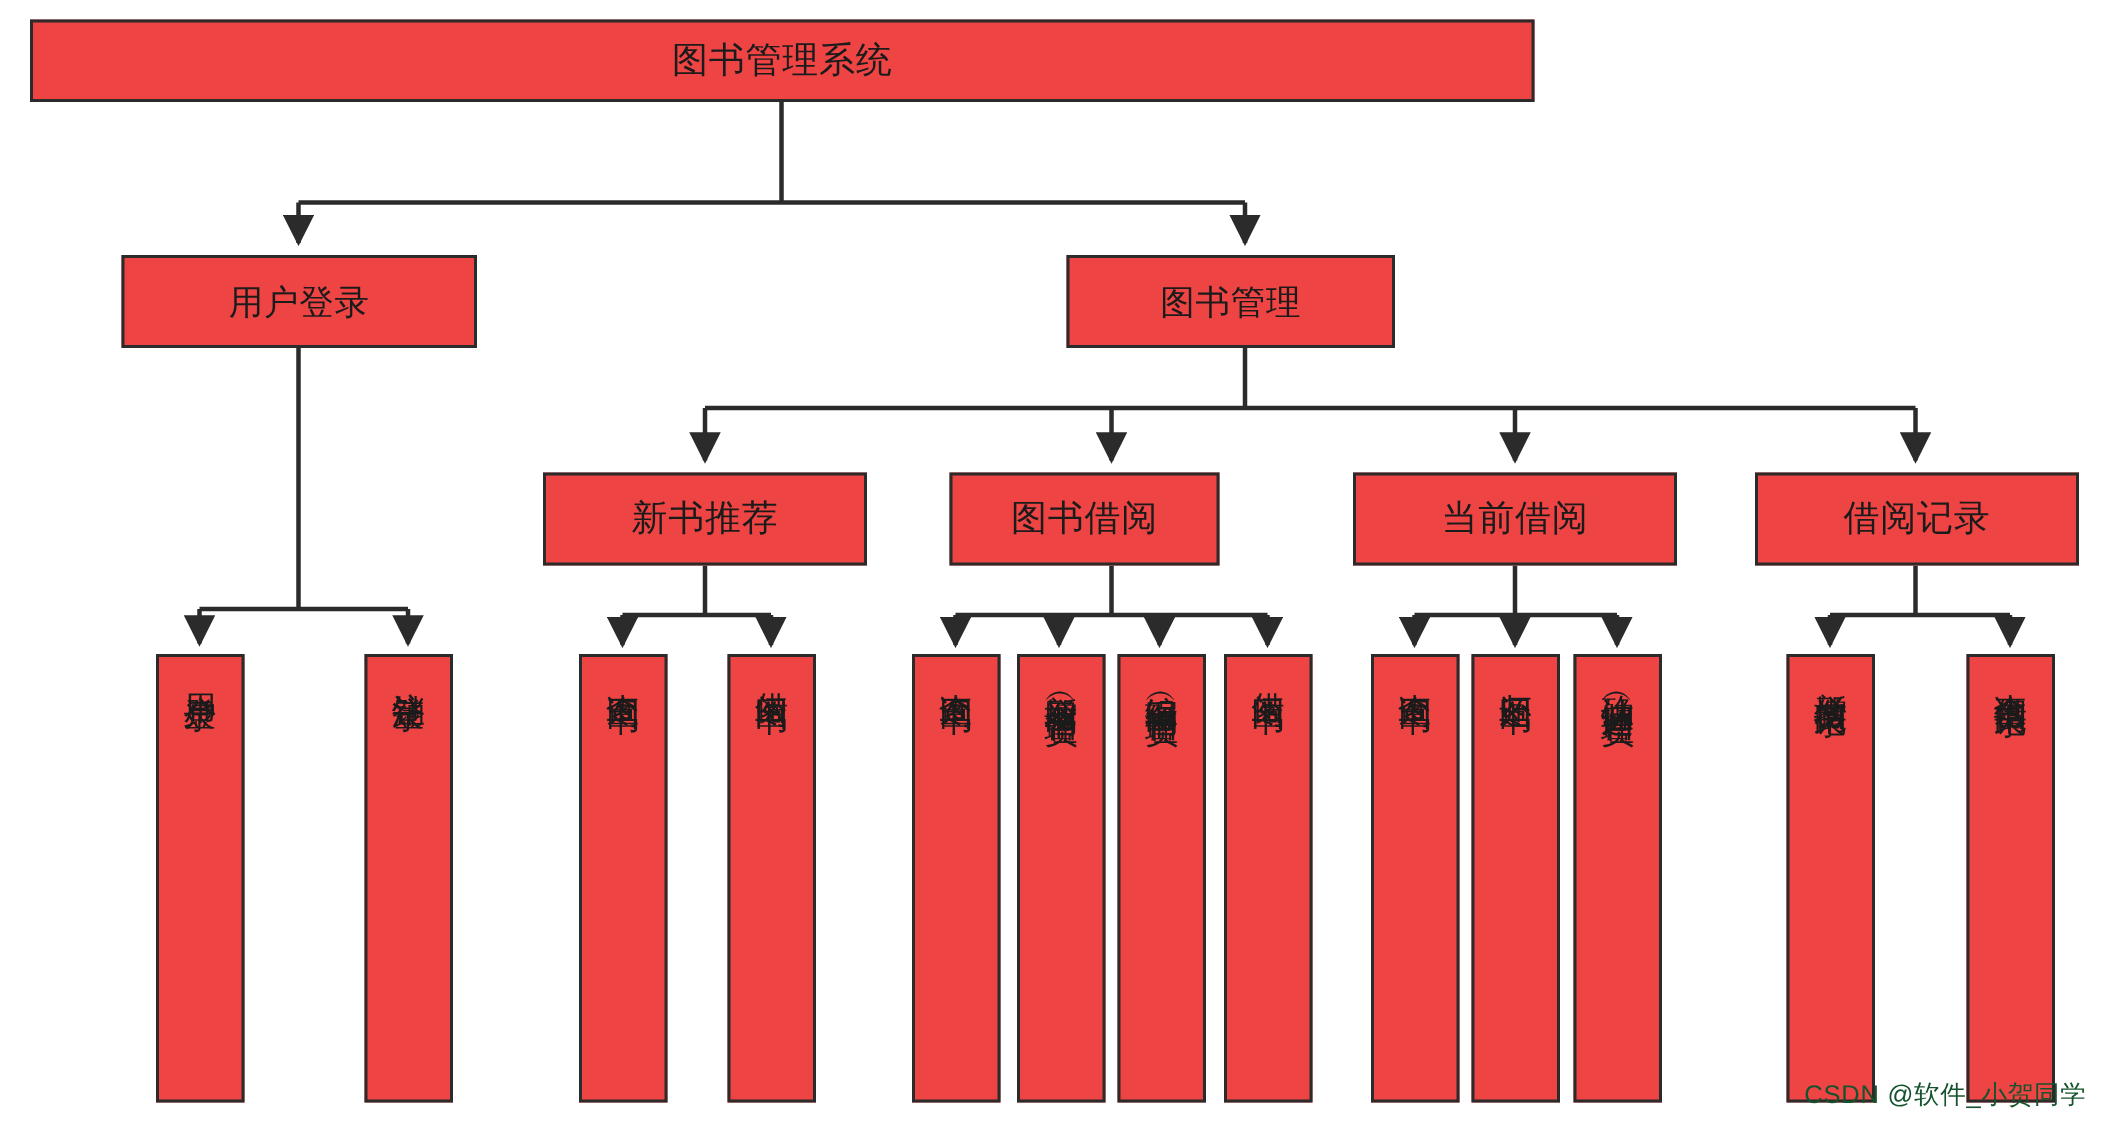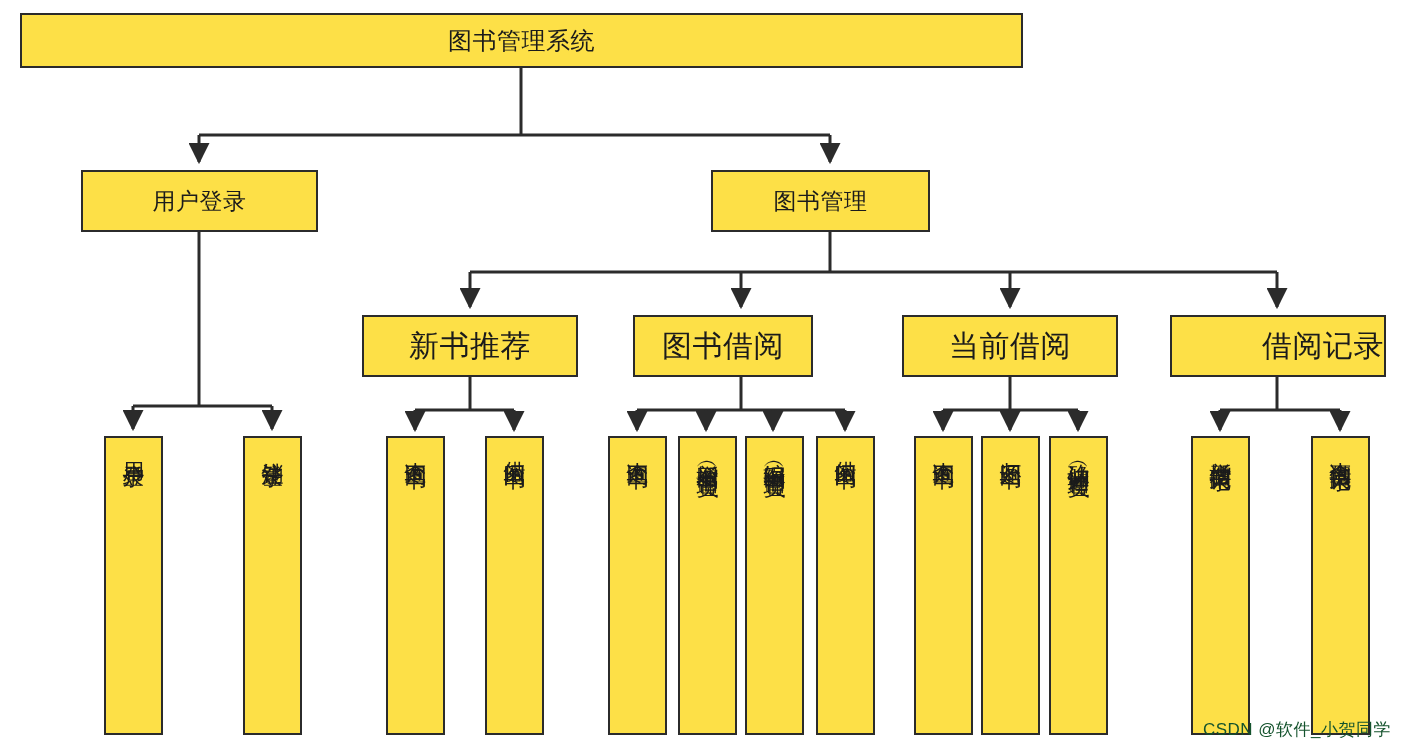--- a/index.html
+++ b/index.html
@@ -18,21 +18,21 @@
   }
   #wires{
     position:absolute;
     left:0;top:0;
     width:1405px;height:747px;
     pointer-events:none;
   }
   .node{
     position:absolute;
     box-sizing:border-box;
-    background:#fde047;
+    background:#ef4444;
     border:2.5px solid #2b2b2b;
     display:flex;
     align-items:center;
     justify-content:center;
     z-index:2;
   }
   .node .label{
     font-size:23px;
     line-height:1.15;
     color:#1b1b1b;
@@ -40,21 +40,21 @@
     letter-spacing:.5px;
   }
   
   .node.root{left:20px;top:13px;width:1003px;height:55px;}
   .node.root .label{font-size:24px;}
   
   .node.lvl2{height:62px;}
   .node.lvl2 .label{font-size:23px;}
   
   .node.lvl3{height:62px;}
-  .node.lvl3 .label{font-size:30px;}
+  .node.lvl3 .label{font-size:24px;}
   
   .node.leaf{
     top:436px;
     height:299px;
     align-items:flex-start;
     justify-content:center;
     padding-top:6px;
   }
   .node.leaf .label{
     writing-mode:vertical-rl;
@@ -146,21 +146,21 @@
 
   <div class="node lvl3" style="left:362px;width:216px;top:315px;">
     <span class="label">新书推荐</span>
   </div>
   <div class="node lvl3" style="left:633px;width:180px;top:315px;">
     <span class="label">图书借阅</span>
   </div>
   <div class="node lvl3" style="left:902px;width:216px;top:315px;">
     <span class="label">当前借阅</span>
   </div>
-  <div class="node lvl3" style="left:1170px;width:216px;top:315px;justify-content:flex-end;">
+  <div class="node lvl3" style="left:1170px;width:216px;top:315px;">
     <span class="label">借阅记录</span>
   </div>
 
   <div class="node leaf" style="left:104px;width:59px;">
     <span class="label">用户登录</span>
   </div>
   <div class="node leaf" style="left:243px;width:59px;">
     <span class="label">注销登录</span>
   </div>
 

